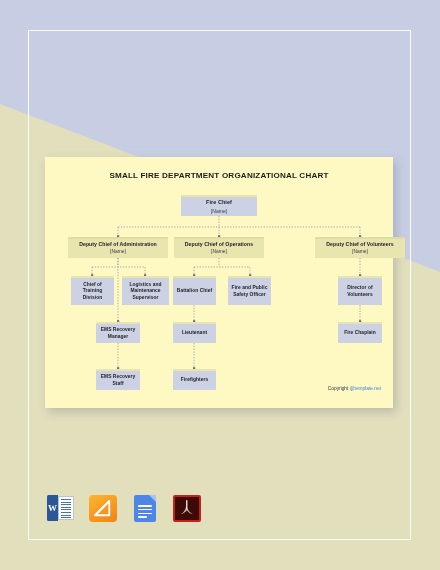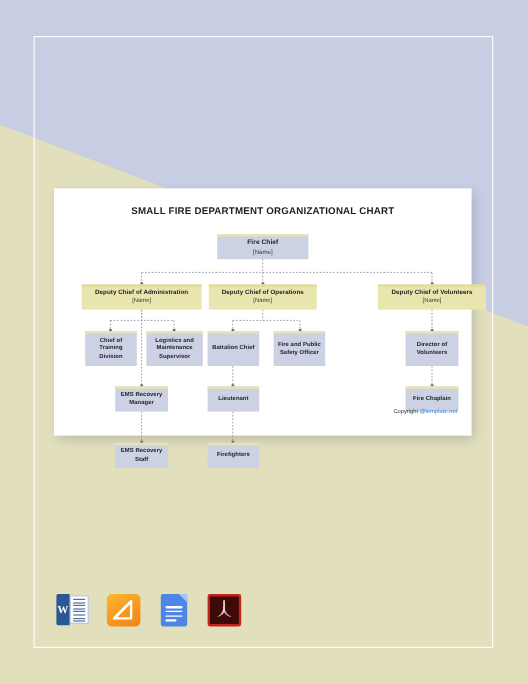--- a/index.html
+++ b/index.html
@@ -35,22 +35,22 @@
     left: 28px; top: 30px;
     width: 383px; height: 510px;
     border: 1.5px solid rgba(255,255,255,0.92);
     box-sizing: border-box;
   }
 
   
   #doc-card {
     position: absolute;
     left: 45px; top: 157px;
-    width: 348px; height: 206px;
-    background: #ffffff;
+    width: 348px; height: 251px;
+    background: #fef9c3;
     box-shadow: 3px 4px 9px rgba(90,92,110,0.28);
   }
 
   #doc-title {
     position: absolute;
     left: 0; top: 14px;
     width: 348px;
     text-align: center;
     font-size: 8.1px;
     font-weight: bold;

